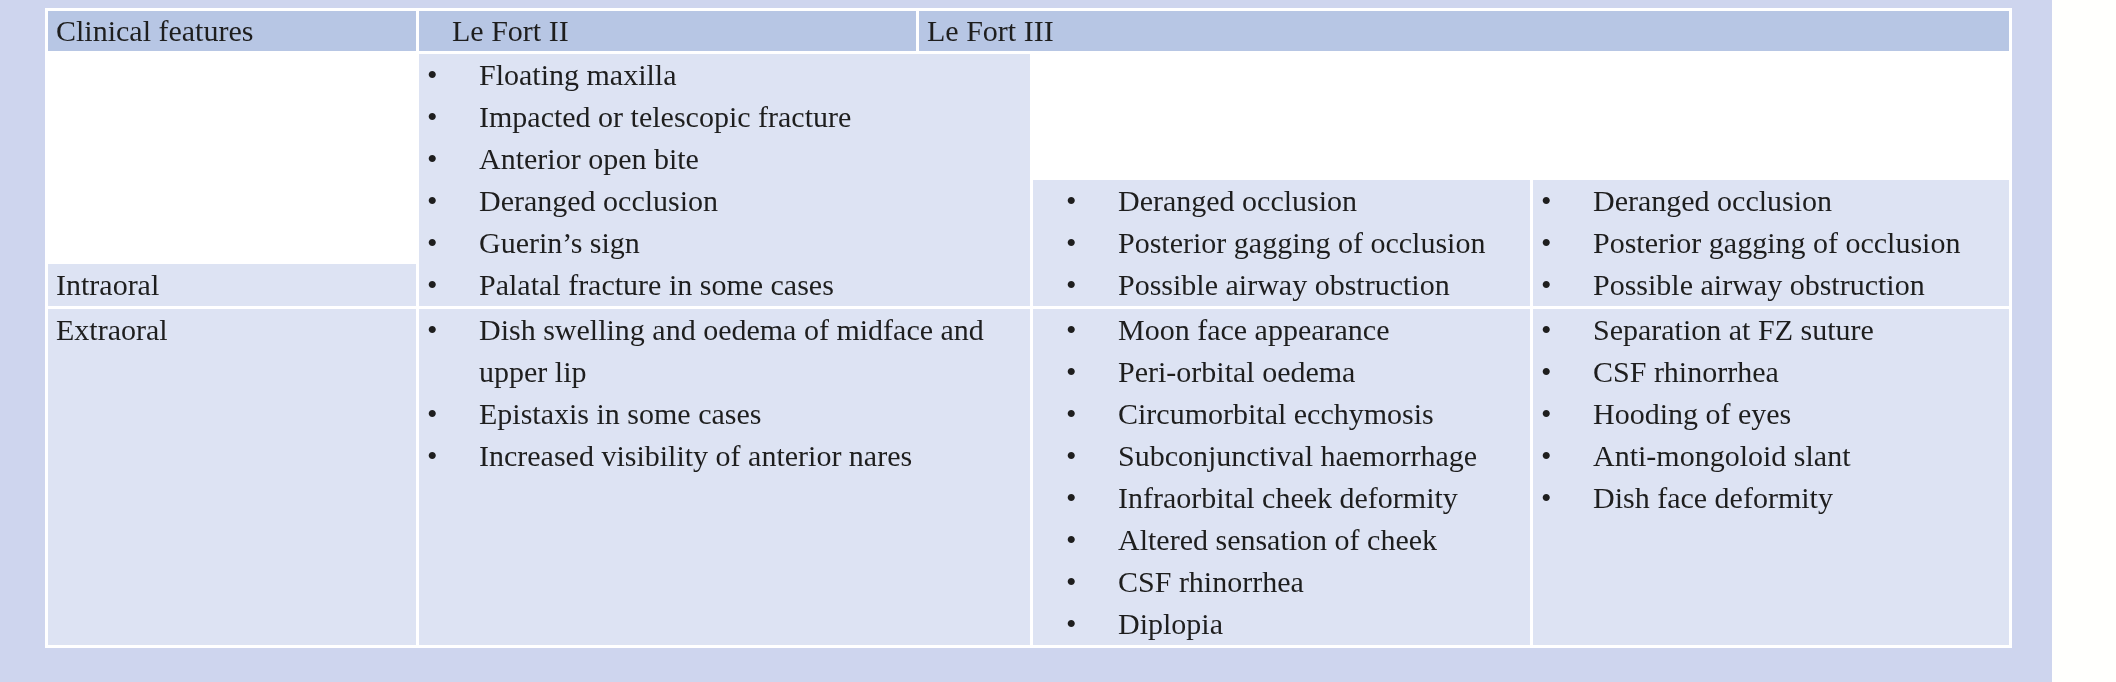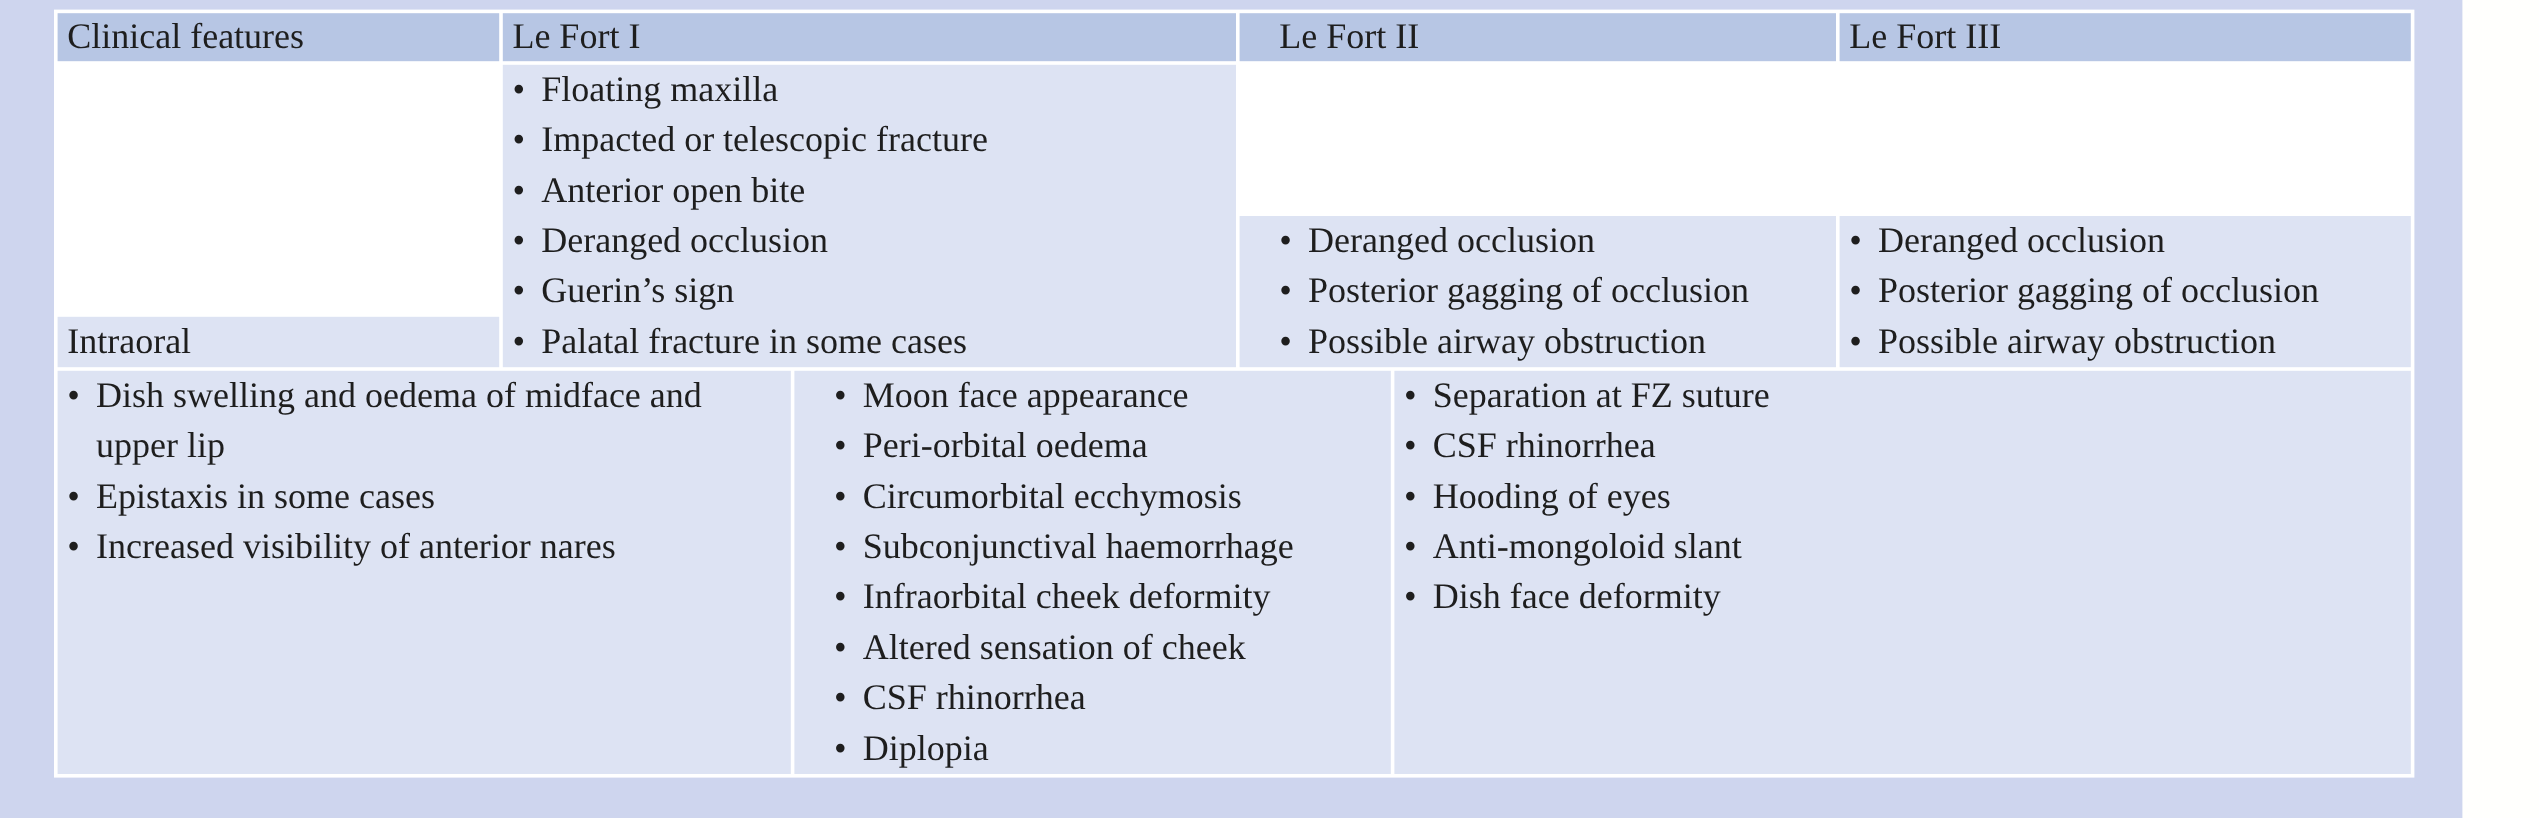--- a/index.html
+++ b/index.html
@@ -65,32 +65,32 @@
     display: flex;
     align-items: flex-start;
     line-height: 42px;
   }
   ul.bullet-list .bullet {
     flex: 0 0 24px;
     width: 24px;
   }
   ul.bullet-list .item-text {
     flex: 1 1 auto;
+    margin-left: 28px;
   }
 </style>
 </head>
 <body>
 
 <div class="lavender-panel"></div>
 
 <div class="lefort-table">
 
   <div class="trow header">
     <div class="cell c0">Clinical features</div>
-    <div class="cell c1">Le Fort I</div>
     <div class="cell c2">Le Fort II</div>
     <div class="cell c3">Le Fort III</div>
   </div>
 
   <div class="trow intraoral">
     <div class="cell c0">Intraoral</div>
     <div class="cell c1">
       <ul class="bullet-list">
           <li>
             <span class="bullet">•</span>
@@ -146,20 +146,21 @@
           </li>
           <li>
             <span class="bullet">•</span>
             <span class="item-text">Possible airway obstruction</span>
           </li>
         </ul>
     </div>
   </div>
 
   <div class="trow extraoral">
+    <div class="cell c0">Extraoral</div>
     <div class="cell c1">
       <ul class="bullet-list">
           <li>
             <span class="bullet">•</span>
             <span class="item-text">Dish swelling and oedema of midface and upper lip</span>
           </li>
           <li>
             <span class="bullet">•</span>
             <span class="item-text">Epistaxis in some cases</span>
           </li>

